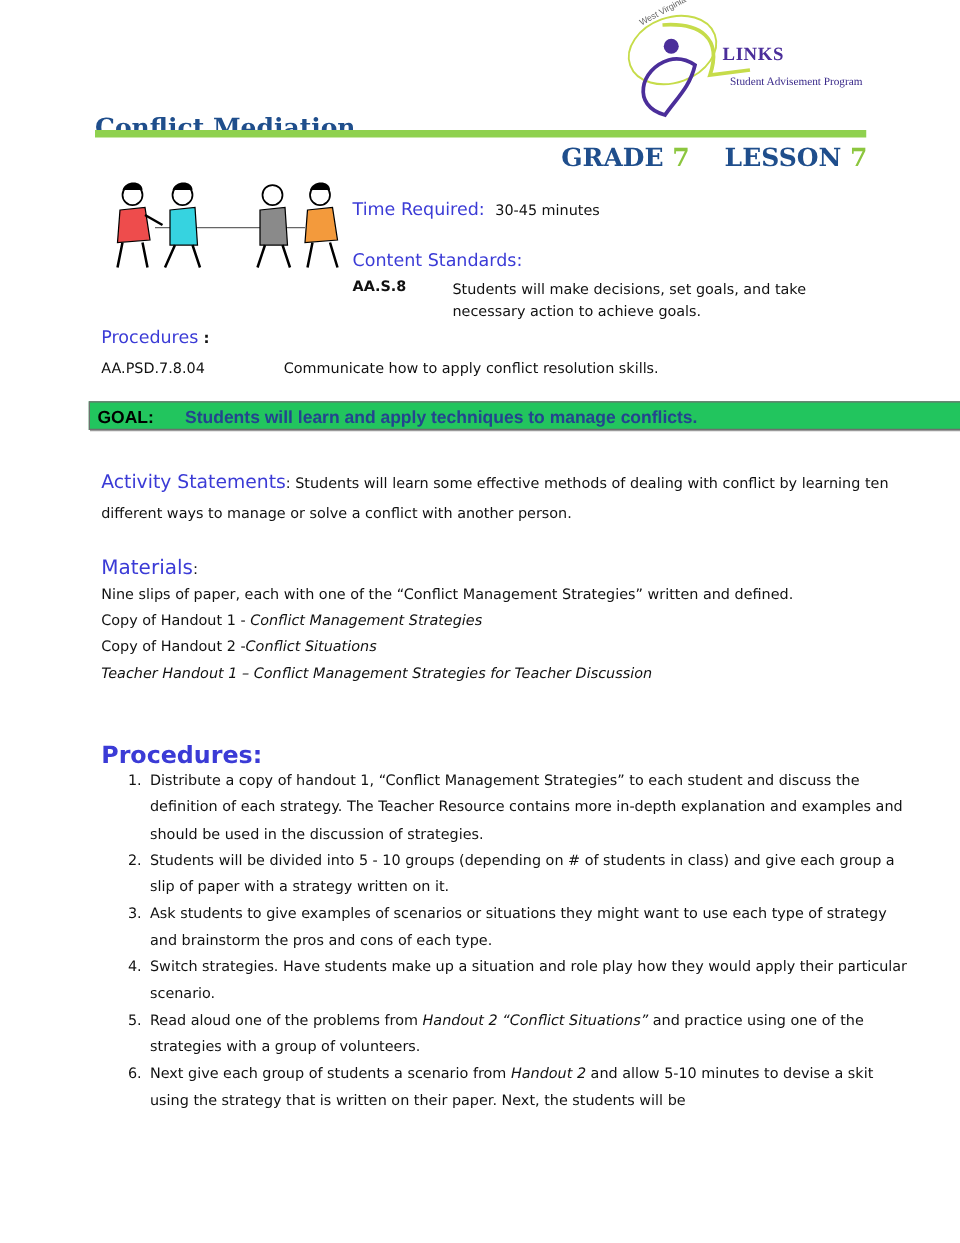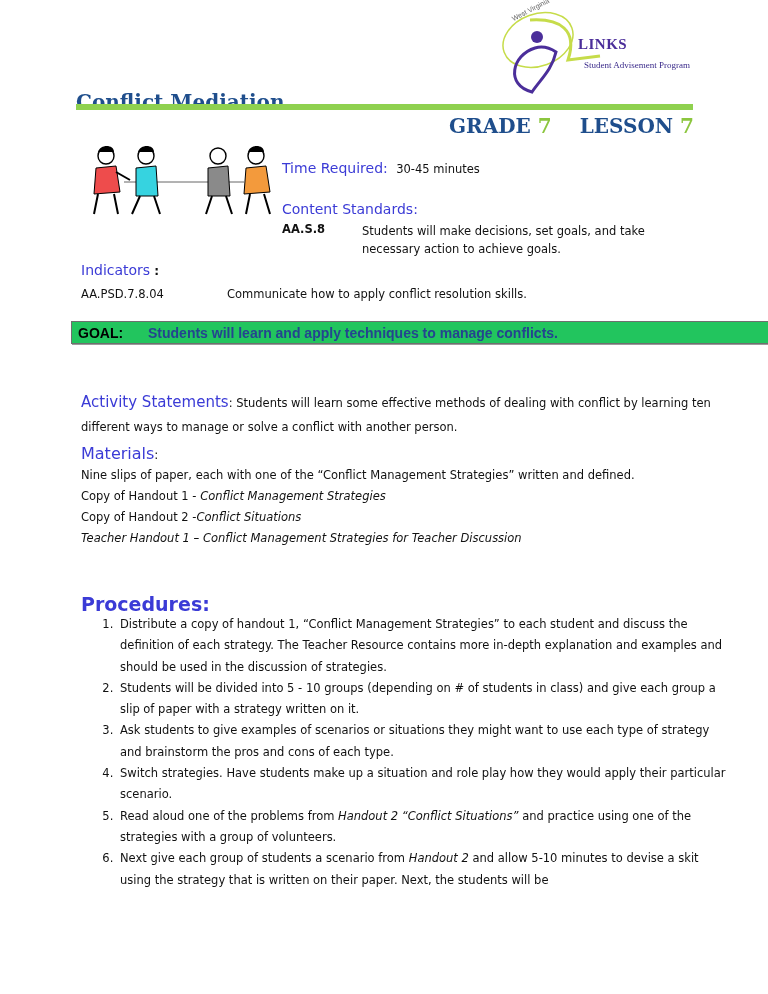--- a/index.html
+++ b/index.html
@@ -40,21 +40,21 @@
     .ind-code { left: 81px; top: 287px; font-size: 11.5px; }
     .ind-text { left: 227px; top: 287px; font-size: 11.5px; }
 
     .goal-box { left: 71px; top: 321px; width: 716px; height: 23px; background: #22c55e;
                 border: 1px solid #6f6f6f; box-shadow: 1px 1px 0 #9a9a9a; box-sizing: border-box; }
     .goal-box .goal-label { position: absolute; left: 6px; top: 3px; font-family: "Liberation Sans", sans-serif;
                             font-weight: bold; font-size: 14px; color: #000; }
     .goal-box .goal-text { position: absolute; left: 76px; top: 3px; font-family: "Liberation Sans", sans-serif;
                            font-weight: bold; font-size: 14px; color: #24448f; white-space: nowrap; }
 
-    .activity { left: 81px; top: 390px; width: 640px; line-height: 24px; font-size: 11.5px; }
+    .activity { left: 81px; top: 373px; width: 640px; line-height: 24px; font-size: 11.5px; }
     .activity .lbl { font-size: 15px; color: #3b3bd6; }
 
     .materials-h { left: 81px; top: 444px; font-size: 15px; }
     .materials { left: 81px; top: 465px; width: 640px; font-size: 11.5px; line-height: 21px; }
     .materials p { margin: 0; }
     .materials em { font-style: italic; }
 
     .procedures-h { left: 81px; top: 593px; font-size: 19px; font-weight: bold; }
     .procedures { left: 81px; top: 614px; width: 650px; font-size: 11.5px; line-height: 21.3px; }
     .procedures ol { margin: 0; padding-left: 36px; }
@@ -117,21 +117,21 @@
   <span class="body-text val">30-45 minutes</span>
 </div>
 
 <div class="abs content-std">
   <span class="label-blue">Content Standards</span><span class="label-blue">:</span>
 </div>
 <div class="abs std-code">AA.S.8</div>
 <div class="abs body-text std-text">Students will make decisions, set goals, and take necessary action to achieve goals.</div>
 
 <div class="abs indicators">
-  <span class="label-blue">Indicators</span><span class="body-text" style="font-weight:bold;"> :</span>
+  <span class="label-blue">Procedures</span><span class="body-text" style="font-weight:bold;"> :</span>
 </div>
 <div class="abs body-text ind-code">AA.PSD.7.8.04</div>
 <div class="abs body-text ind-text">Communicate how to apply conflict resolution skills.</div>
 
 <div class="abs goal-box">
   <span class="goal-label">GOAL:</span>
   <span class="goal-text">Students will learn and apply techniques to manage conflicts.</span>
 </div>
 
 <div class="abs body-text activity">

